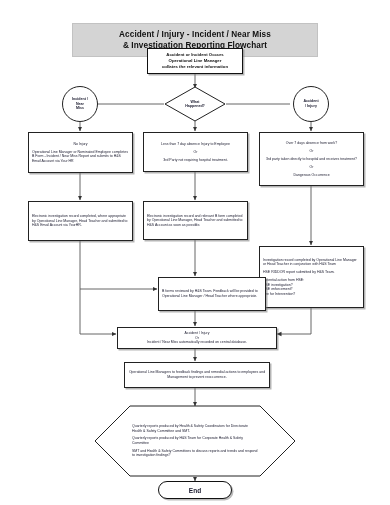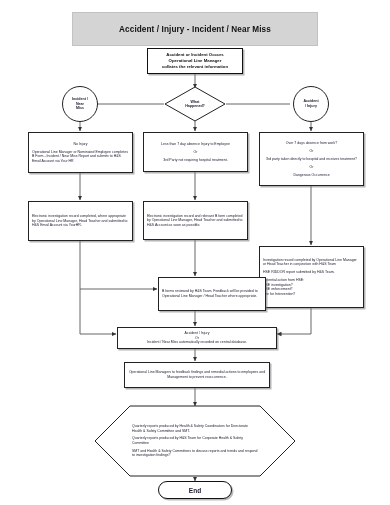--- a/index.html
+++ b/index.html
@@ -5,21 +5,21 @@
   html,body{margin:0;padding:0;background:#ffffff;}
   body{
     width:390px;height:505px;position:relative;overflow:hidden;
     font-family:"Liberation Sans","DejaVu Sans",sans-serif;
     color:#000;
   }
   .canvas{position:absolute;left:0;top:0;width:390px;height:505px;}
 
   
   .title-banner{
-    position:absolute;left:72px;top:12px;width:246px;height:34px;
+    position:absolute;left:72px;top:23px;width:246px;height:34px;
     background:#d4d4d4;border:1px solid #c2c2c2;
     display:flex;flex-direction:column;align-items:center;justify-content:center;
     box-sizing:border-box;
   }
   .title-banner .tl{
     font-size:8.2px;font-weight:bold;letter-spacing:.1px;line-height:11px;
     color:#111;white-space:nowrap;
   }
 
   
@@ -80,20 +80,21 @@
   
   .lines{position:absolute;left:0;top:0;width:390px;height:505px;pointer-events:none;}
 </style>
 </head>
 <body>
 
 <div class="canvas">
 
   <div class="title-banner">
     <div class="tl">Accident / Injury - Incident / Near Miss</div>
+    <div class="tl">&amp; Investigation Reporting Flowchart</div>
   </div>
 
   <svg class="lines" viewBox="0 0 390 505">
     <defs>
       <marker id="ah" markerWidth="6" markerHeight="6" refX="5" refY="3" orient="auto">
         <path d="M0,0.6 L5.4,3 L0,5.4 z" fill="#333"></path>
       </marker>
     </defs>
     <g stroke="#555" stroke-width="0.9" fill="none">
 

